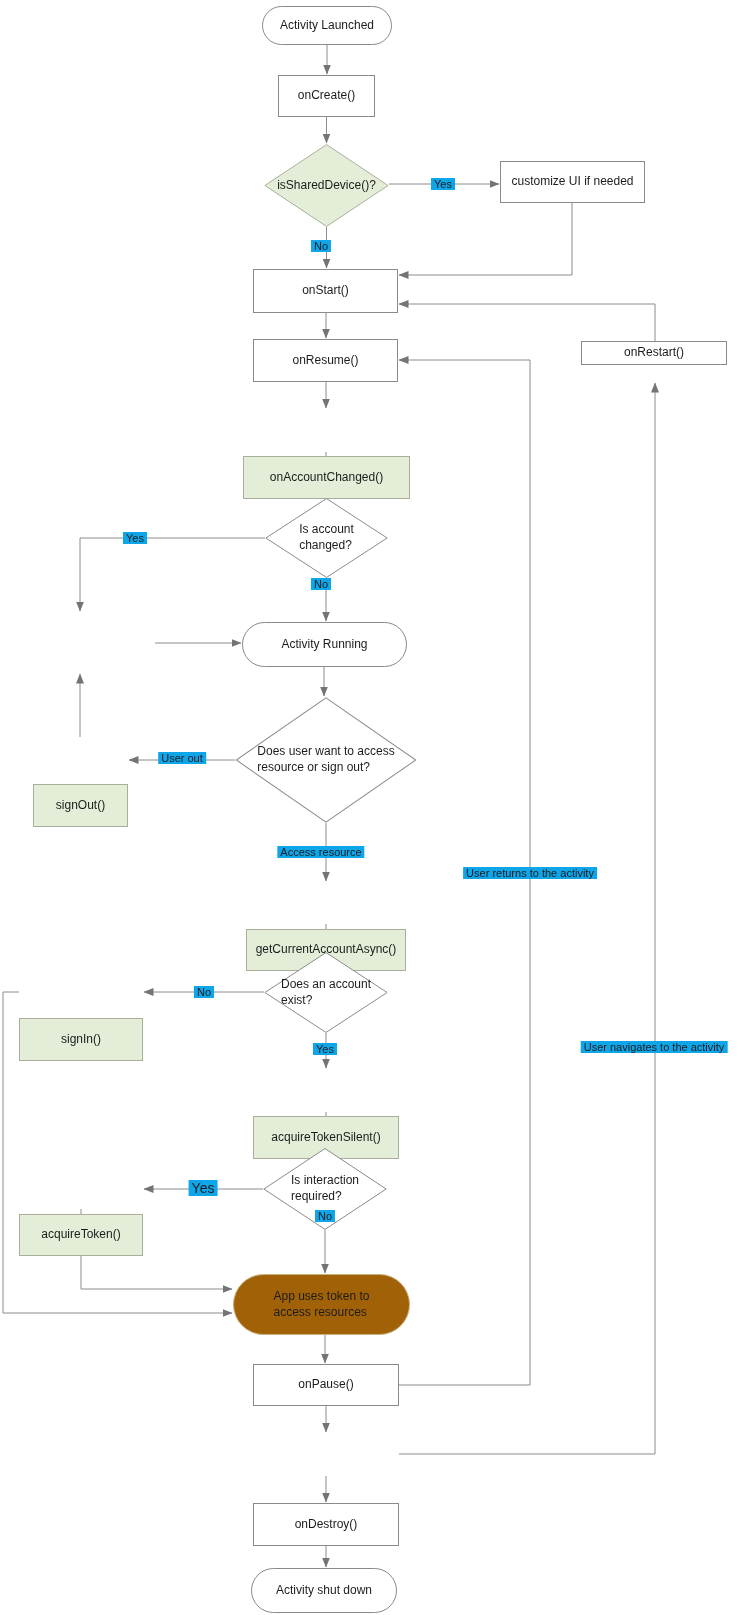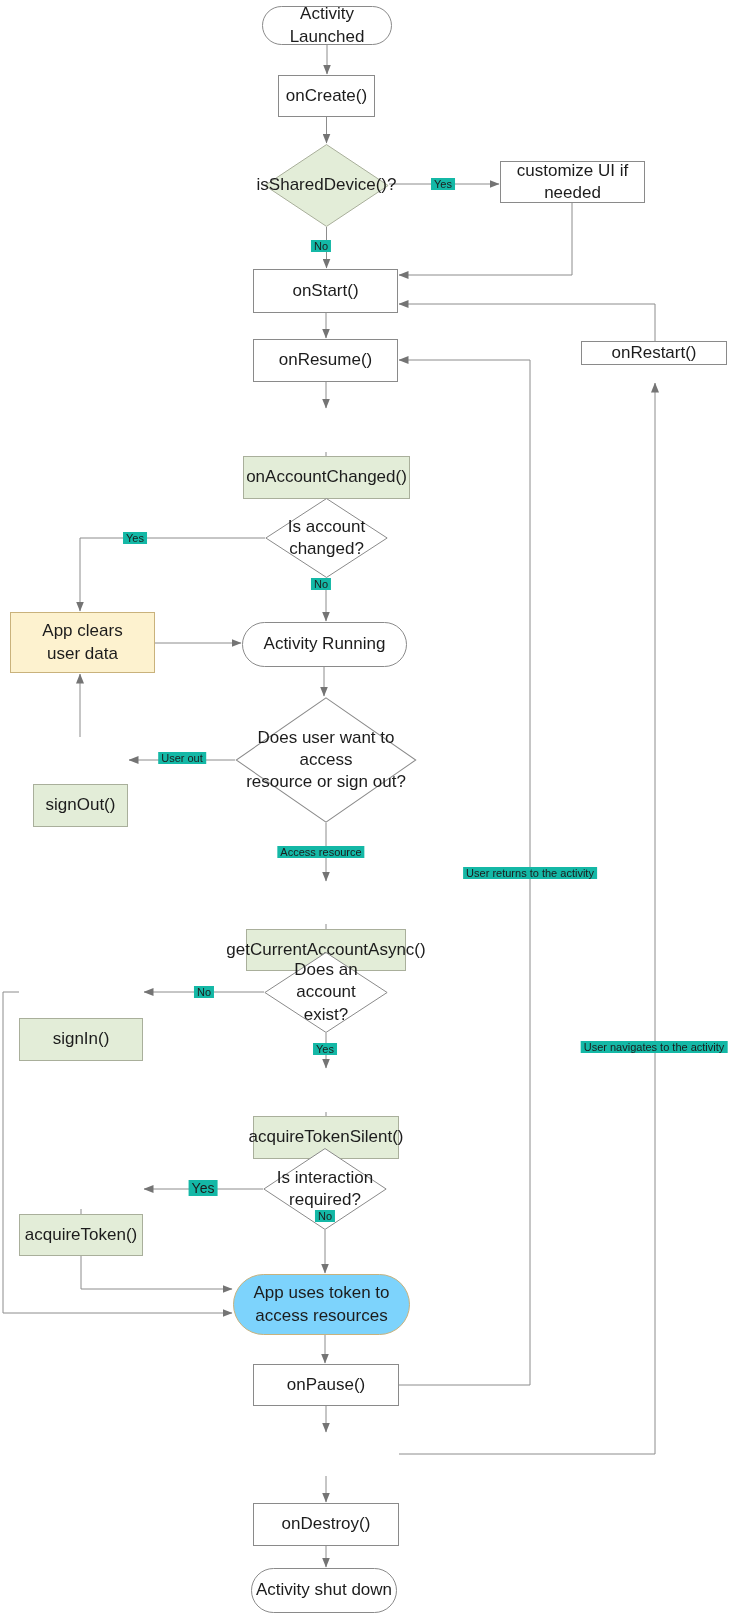--- a/index.html
+++ b/index.html
@@ -3,35 +3,35 @@
 <meta charset="utf-8">
 <style>
   html,body{margin:0;padding:0;background:#ffffff;}
   .canvas{
     position:relative;width:740px;height:1615px;background:#ffffff;
     font-family:"Liberation Sans",sans-serif;color:#1c1c1c;overflow:hidden;
   }
   svg.edges{position:absolute;left:0;top:0;z-index:0;}
   .node{
     position:absolute;display:flex;align-items:center;justify-content:center;
-    text-align:center;font-size:17px;line-height:1.3;white-space:pre-line;
+    font-size:12px;line-height:1.3;white-space:pre-line;
     box-sizing:border-box;z-index:1;
   }
   .rect{background:#ffffff;border:1px solid #8a8a8a;}
   .rect.green{background:#e3edd8;border-color:#a9af9b;margin-top:47px;}
   .rect.yellow{background:#fdf2cf;border-color:#c9b27c;}
   .stadium{background:#ffffff;border:1px solid #8a8a8a;border-radius:999px;}
-  .stadium.yellow{background:#7dd3fc;border-color:#c9b27c;}
+  .stadium.yellow{background:#a16207;border-color:#c9b27c;}
   .diamond{background:transparent;border:none;}
   .diamond > svg{position:absolute;left:0;top:0;width:100%;height:100%;}
   .diamond polygon{fill:#ffffff;stroke:#8a8a8a;stroke-width:1;}
   .diamond.green polygon{fill:#e3edd8;stroke:#a9af9b;}
   .diamond span{position:relative;z-index:1;}
   .elabel{
-    position:absolute;transform:translate(-50%,-50%);background:#14b8a6;
+    position:absolute;transform:translate(-50%,-50%);background:#0ea5e9;
     padding:0 3px;font-size:11px;white-space:nowrap;z-index:2;text-align:center;
   }
   .elabel.big{font-size:14px;}
 </style>
 </head>
 <body>
 
 <div class="canvas">
 
   <svg class="edges" width="740" height="1615" viewBox="0 0 740 1615">
@@ -96,22 +96,20 @@
   <div class="node rect green" style="left:243px;top:409px;width:167px;height:43px"><span>onAccountChanged()</span></div>
 
   <div class="node diamond" style="left:265px;top:498px;width:123px;height:80px">
     <svg viewBox="0 0 100 100" preserveAspectRatio="none">
         <polygon points="50,0.7 99.3,50 50,99.3 0.7,50" vector-effect="non-scaling-stroke"></polygon>
       </svg>
     <span>Is account
 changed?</span>
   </div>
 
-  <div class="node rect yellow" style="left:10px;top:612px;width:145px;height:61px"><span>App clears
-user data</span></div>
 
   <div class="node stadium" style="left:242px;top:622px;width:165px;height:45px"><span>Activity Running</span></div>
 
   <div class="node rect green" style="left:33px;top:737px;width:95px;height:43px"><span>signOut()</span></div>
 
   <div class="node rect green" style="left:246px;top:882px;width:160px;height:42px"><span>getCurrentAccountAsync()</span></div>
 
   <div class="node diamond" style="left:235px;top:697px;width:182px;height:126px">
     <svg viewBox="0 0 100 100" preserveAspectRatio="none">
         <polygon points="50,0.7 99.3,50 50,99.3 0.7,50" vector-effect="non-scaling-stroke"></polygon>

